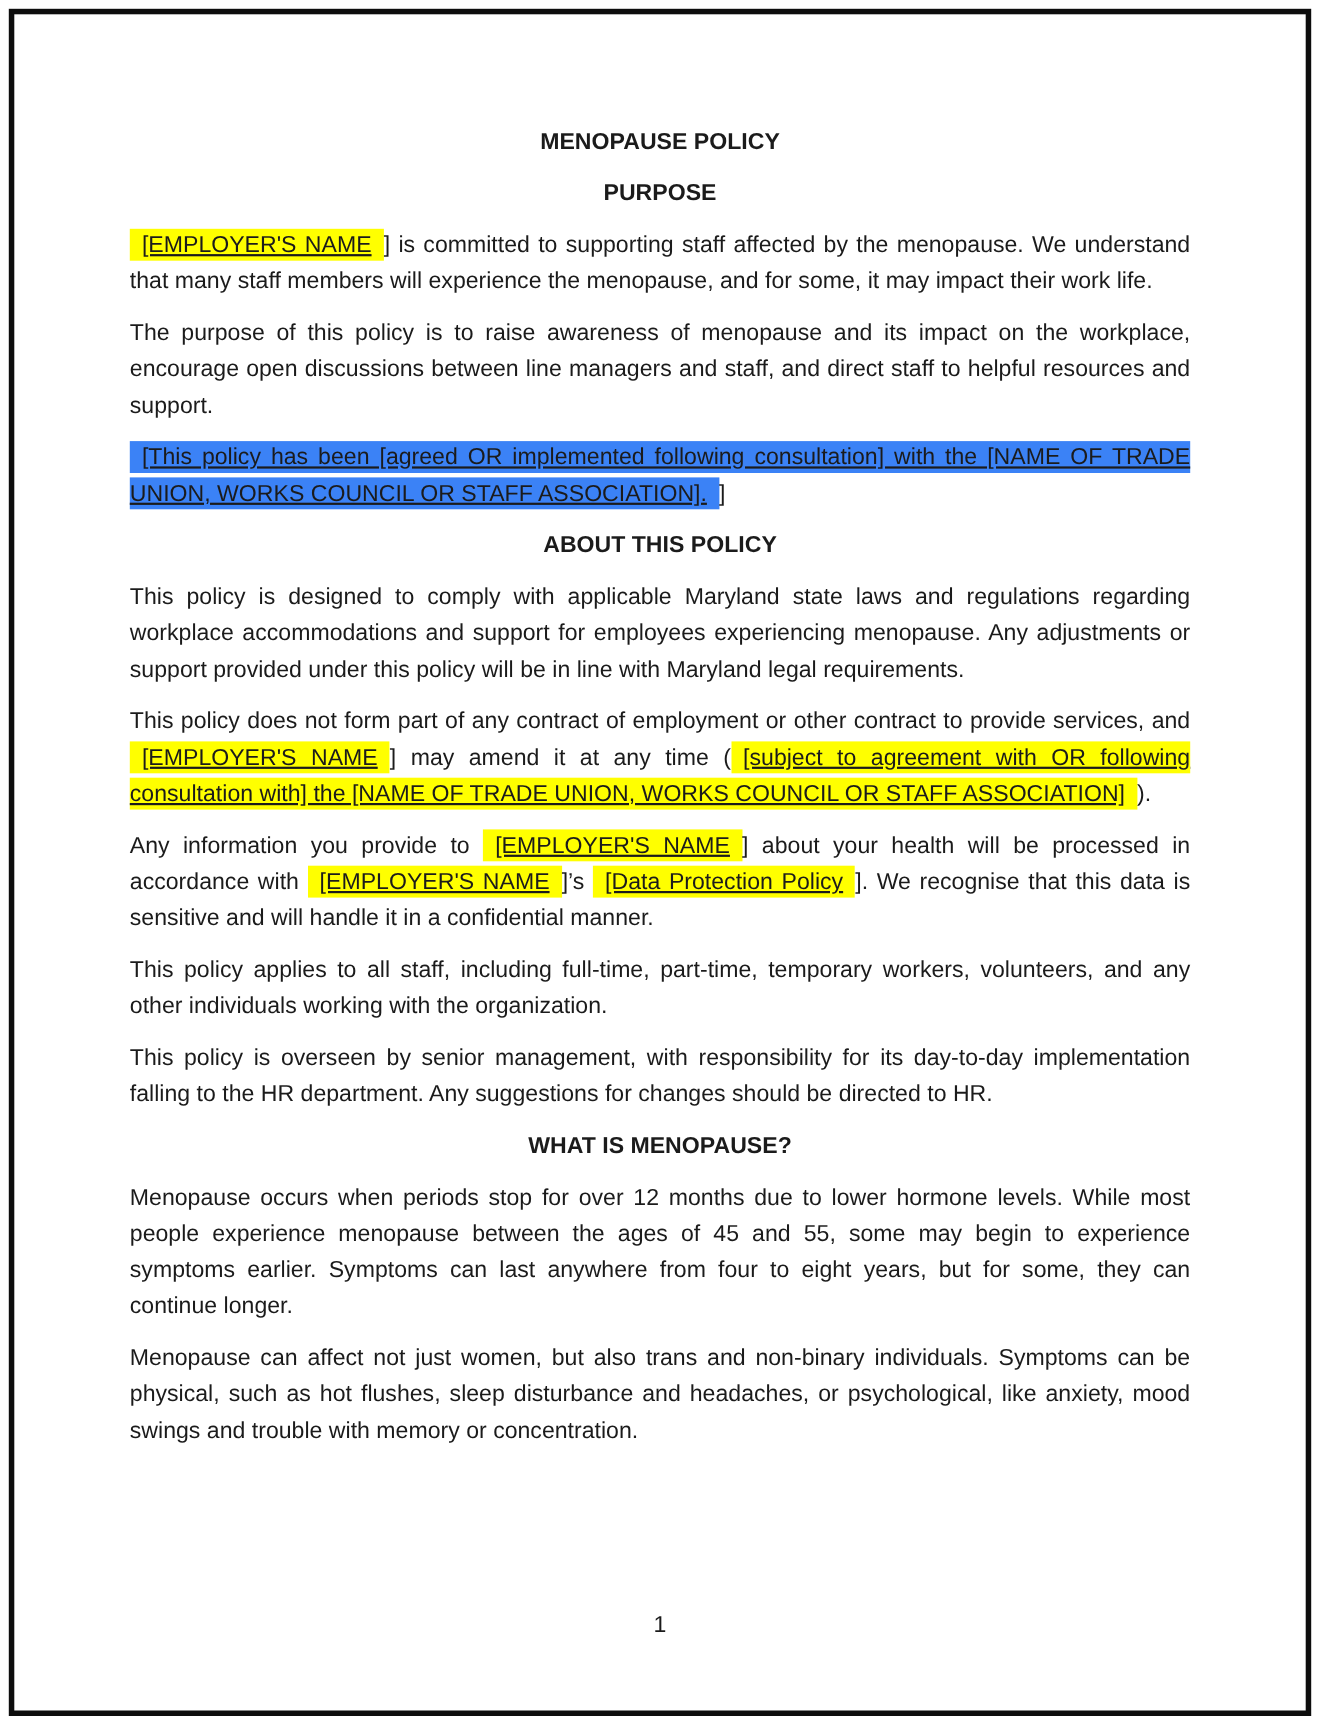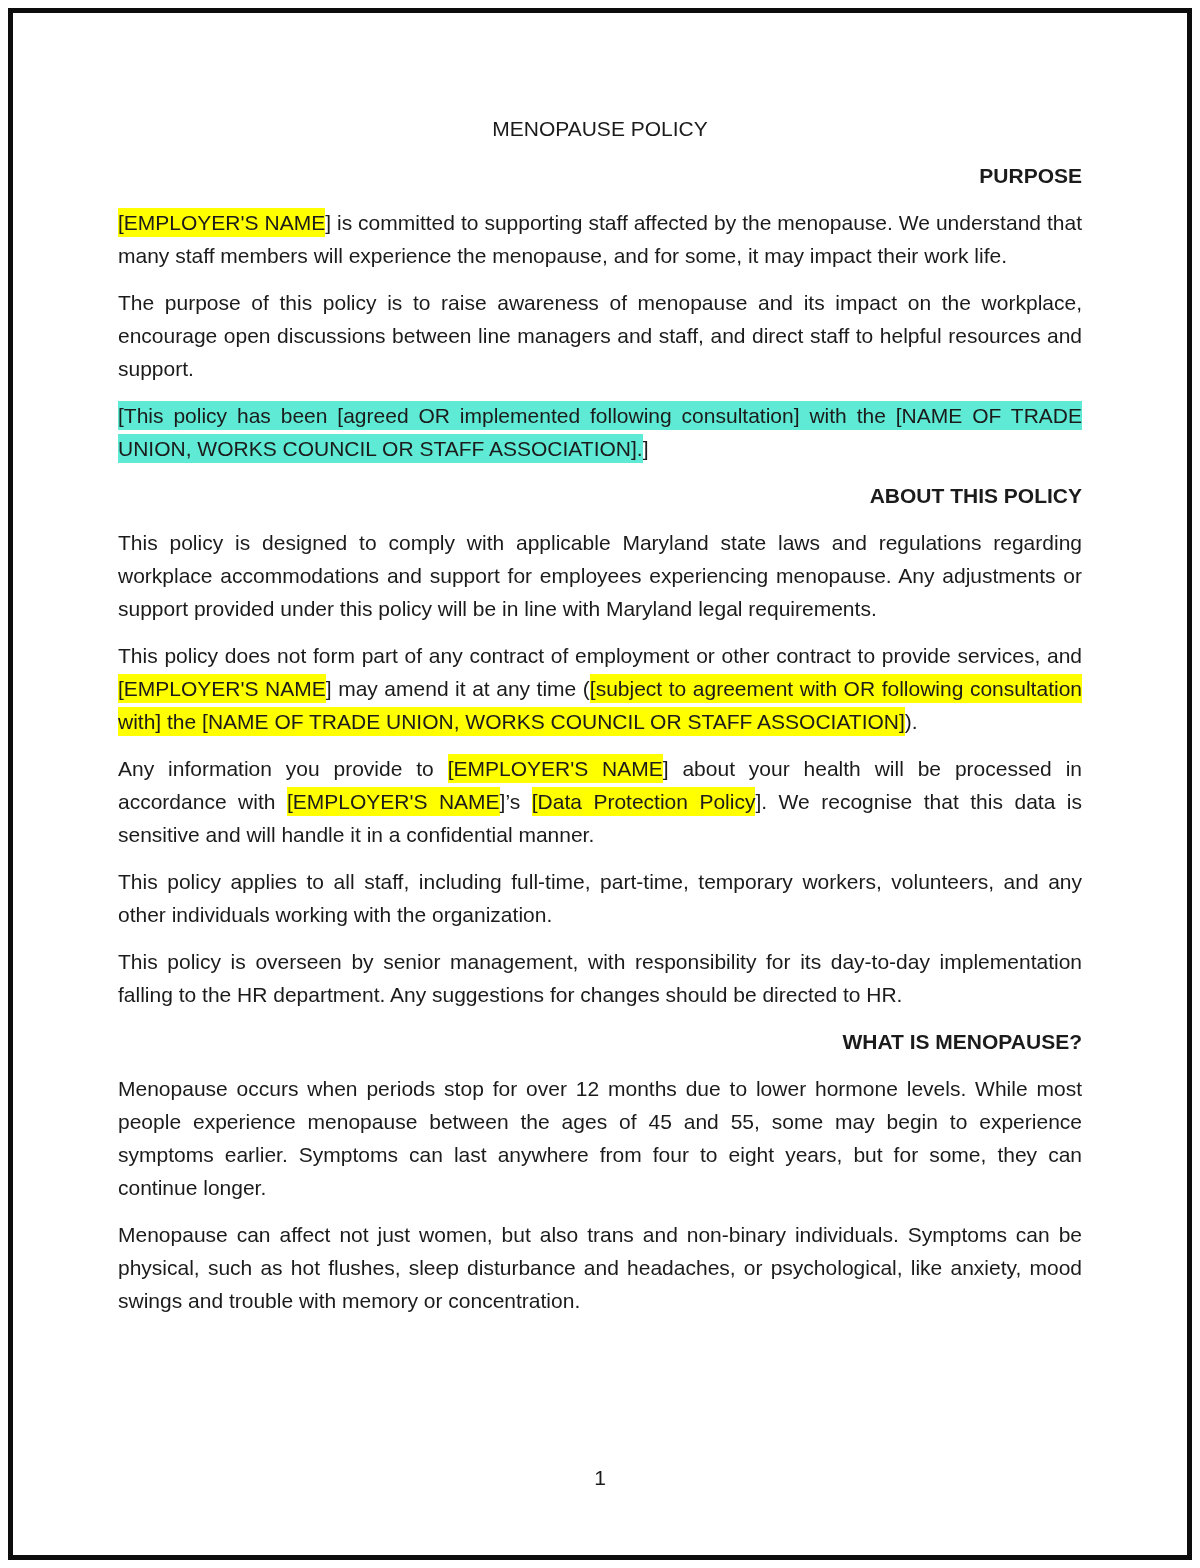--- a/index.html
+++ b/index.html
@@ -25,32 +25,33 @@
     left: 118px;
     width: 964px;
   }
   .block {
     font-size: 21px;
     line-height: 33px;
     margin: 0 0 14px 0;
   }
   .title {
     text-align: center;
-    font-weight: normal;
+    font-weight: bold;
   }
   .heading {
     font-weight: bold;
-    text-align: right;
+    text-align: center;
   }
   .paragraph {
     text-align: justify;
   }
   .hl {
     background: #ffff00;
-    padding: 3px 0;
+    padding: 3px 11px;
+    text-decoration: underline;
   }
   .page-number {
     position: absolute;
     bottom: 74px;
     left: 0;
     width: 100%;
     text-align: center;
     font-size: 21px;
     line-height: 33px;
     color: #1b1b1b;
@@ -59,21 +60,21 @@
 </head>
 <body>
 
 <div class="page">
   <div class="page-frame"></div>
   <div class="content">
       <div class="block title"><span>MENOPAUSE POLICY</span></div>
       <div class="block heading"><span>PURPOSE</span></div>
       <div class="block paragraph"><span class="hl" style="background: rgb(255, 255, 0);">[EMPLOYER'S NAME</span><span>] is committed to supporting staff affected by the menopause. We understand that many staff members will experience the menopause, and for some, it may impact their work life.</span></div>
       <div class="block paragraph"><span>The purpose of this policy is to raise awareness of menopause and its impact on the workplace, encourage open discussions between line managers and staff, and direct staff to helpful resources and support.</span></div>
-      <div class="block paragraph"><span class="hl" style="background: #5eead4;">[This policy has been [agreed OR implemented following consultation] with the [NAME OF TRADE UNION, WORKS COUNCIL OR STAFF ASSOCIATION].</span><span>]</span></div>
+      <div class="block paragraph"><span class="hl" style="background: #3b82f6;">[This policy has been [agreed OR implemented following consultation] with the [NAME OF TRADE UNION, WORKS COUNCIL OR STAFF ASSOCIATION].</span><span>]</span></div>
       <div class="block heading"><span>ABOUT THIS POLICY</span></div>
       <div class="block paragraph"><span>This policy is designed to comply with applicable Maryland state laws and regulations regarding workplace accommodations and support for employees experiencing menopause. Any adjustments or support provided under this policy will be in line with Maryland legal requirements.</span></div>
       <div class="block paragraph"><span>This policy does not form part of any contract of employment or other contract to provide services, and </span><span class="hl" style="background: rgb(255, 255, 0);">[EMPLOYER'S NAME</span><span>] may amend it at any time (</span><span class="hl" style="background: rgb(255, 255, 0);">[subject to agreement with OR following consultation with] the [NAME OF TRADE UNION, WORKS COUNCIL OR STAFF ASSOCIATION]</span><span>).</span></div>
       <div class="block paragraph"><span>Any information you provide to </span><span class="hl" style="background: rgb(255, 255, 0);">[EMPLOYER'S NAME</span><span>] about your health will be processed in accordance with </span><span class="hl" style="background: rgb(255, 255, 0);">[EMPLOYER'S NAME</span><span>]’s </span><span class="hl" style="background: rgb(255, 255, 0);">[Data Protection Policy</span><span>]. We recognise that this data is sensitive and will handle it in a confidential manner.</span></div>
       <div class="block paragraph"><span>This policy applies to all staff, including full-time, part-time, temporary workers, volunteers, and any other individuals working with the organization.</span></div>
       <div class="block paragraph"><span>This policy is overseen by senior management, with responsibility for its day-to-day implementation falling to the HR department. Any suggestions for changes should be directed to HR.</span></div>
       <div class="block heading"><span>WHAT IS MENOPAUSE?</span></div>
       <div class="block paragraph"><span>Menopause occurs when periods stop for over 12 months due to lower hormone levels. While most people experience menopause between the ages of 45 and 55, some may begin to experience symptoms earlier. Symptoms can last anywhere from four to eight years, but for some, they can continue longer.</span></div>
       <div class="block paragraph"><span>Menopause can affect not just women, but also trans and non-binary individuals. Symptoms can be physical, such as hot flushes, sleep disturbance and headaches, or psychological, like anxiety, mood swings and trouble with memory or concentration.</span></div>
     </div>

